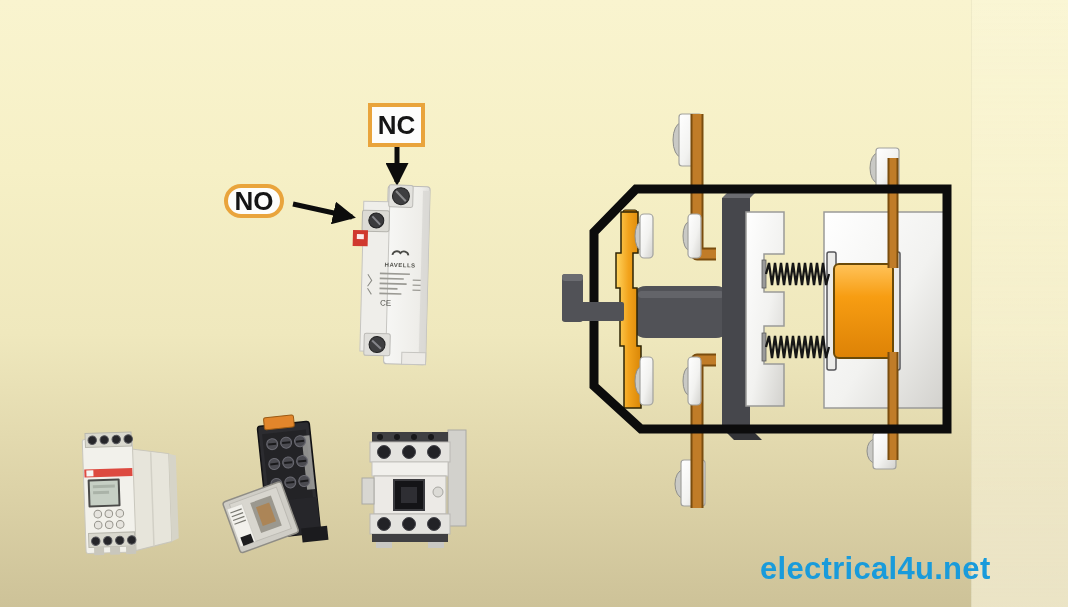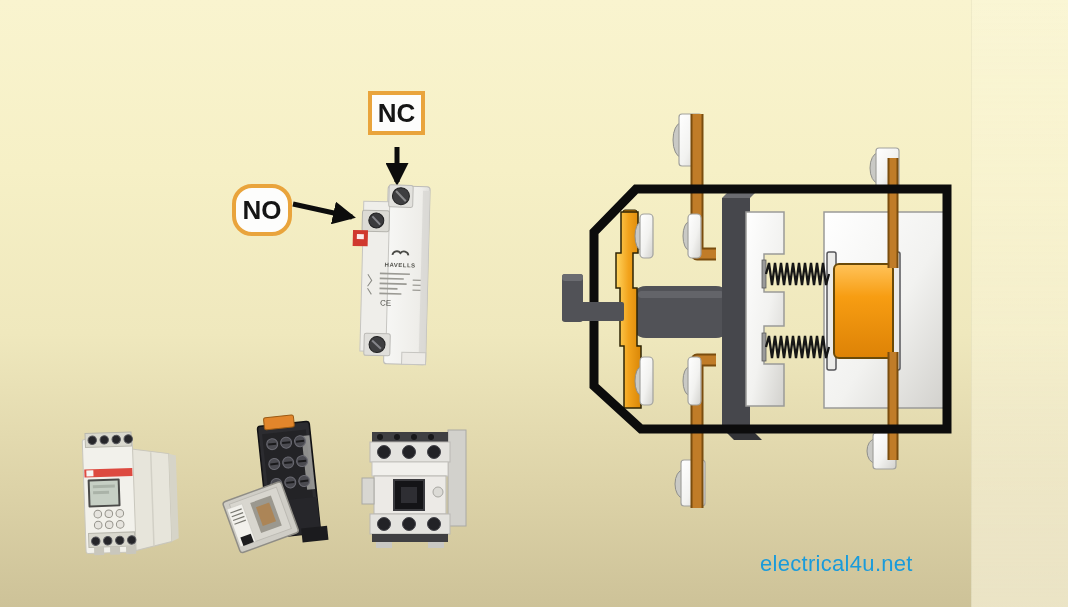--- a/index.html
+++ b/index.html
@@ -15,24 +15,24 @@
   .overlay-svg{position:absolute;left:0;top:0;}
   .label-box{
     position:absolute;background:var(--box-bg);display:flex;align-items:center;justify-content:center;
     color:var(--text);box-sizing:border-box;
   }
   .title-box{
     left:50px;top:42px;width:252px;height:50px;border:4px solid var(--title-border);
     font-size:29px;justify-content:flex-start;padding-left:14px;letter-spacing:0.2px;
   }
   .callout{border:4px solid var(--callout-border);font-size:26px;font-weight:600;}
-  .nc-box{left:368px;top:91px;width:57px;height:44px;}
-  .no-box{left:232px;top:184px;width:60px;height:52px;border-radius:20px;}
+  .nc-box{left:368px;top:103px;width:57px;height:44px;}
+  .no-box{left:224px;top:184px;width:60px;height:34px;border-radius:20px;}
   .watermark{
-    position:absolute;left:760px;top:551px;font-size:22px;font-weight:400;
+    position:absolute;left:760px;top:551px;font-size:31px;font-weight:700;
     color:var(--watermark);letter-spacing:0.3px;
   }
   
   .housing{stroke:var(--housing);stroke-width:9;fill:none;stroke-linejoin:miter;}
   .copper-out{stroke:var(--copper-dark);fill:none;stroke-linecap:butt;stroke-linejoin:round;}
   .copper-in{stroke:var(--copper);fill:none;stroke-linecap:butt;stroke-linejoin:round;}
   .metal{fill:var(--metal);}
   .metal-light{fill:var(--metal-light);}
   .metal-dark{fill:var(--metal-dark);}
   .spring{stroke:var(--spring);stroke-width:2.3;fill:none;stroke-linejoin:miter;}

